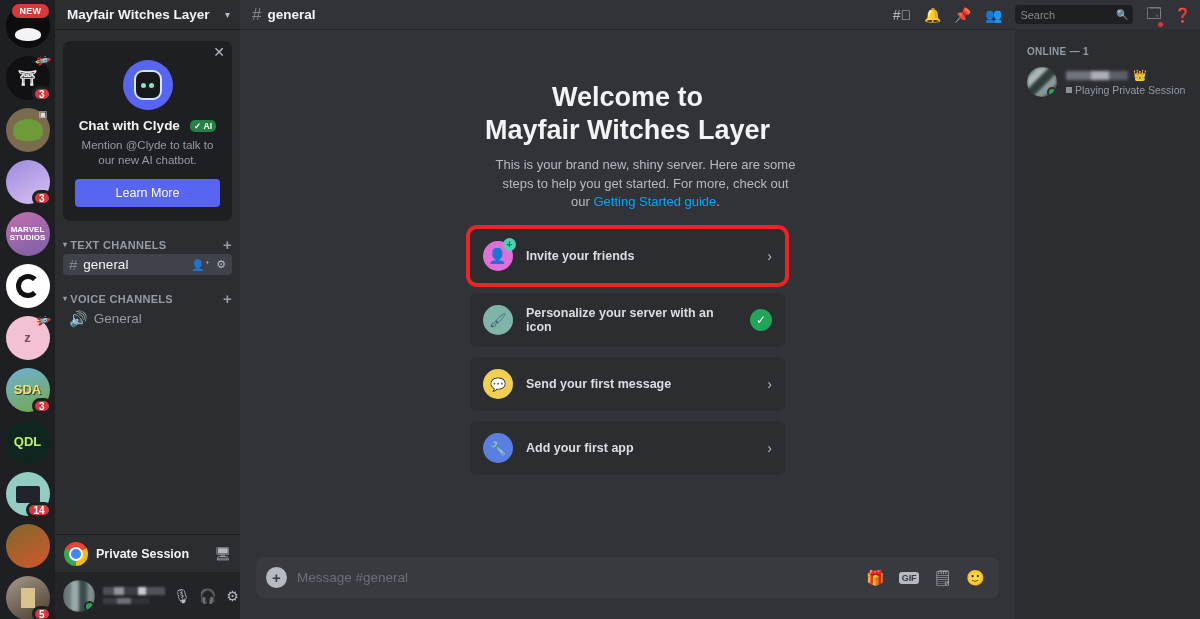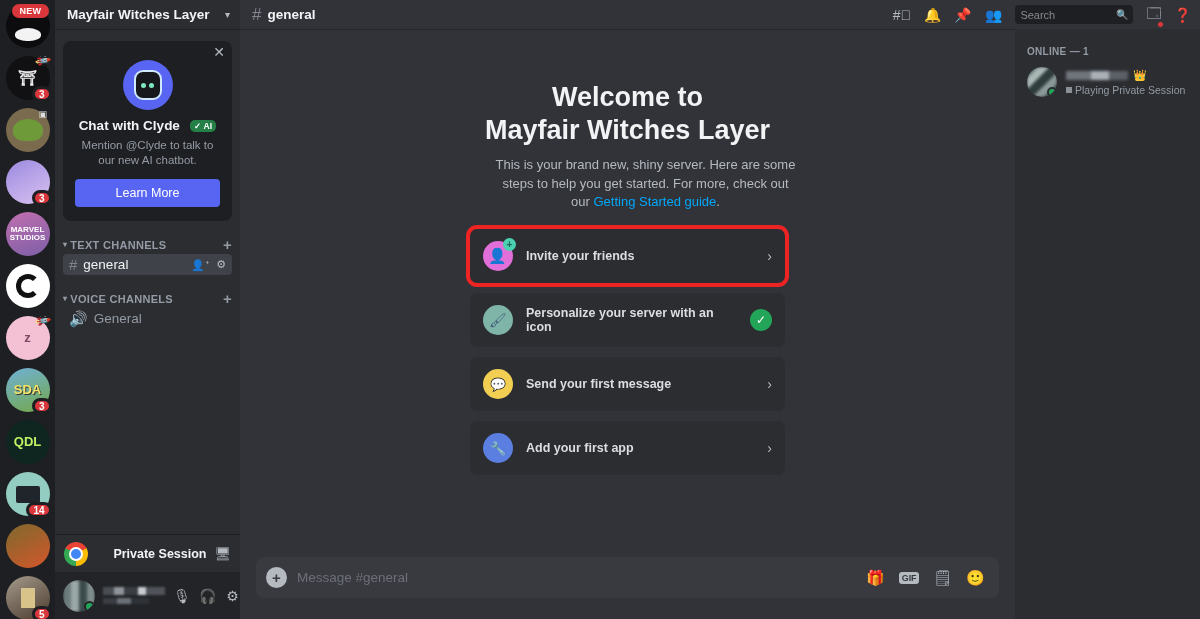--- a/index.html
+++ b/index.html
@@ -105,21 +105,20 @@
   .chan.active { background: #3f4248; color: #f2f3f5; }
   .chan .hash { font-size: 15px; color: #80848e; font-weight: 400; }
   .chan-name { flex: 1; white-space: nowrap; overflow: hidden; text-overflow: ellipsis; }
   .chan-act { display: flex; gap: 7px; color: #b5bac1; font-size: 11px; align-items: center; }
 
   
   .activity {
     display: flex; align-items: center; gap: 8px;
     height: 38px; padding: 0 9px; background: #2b2d31;
     border-top: 1px solid #1f2023;
-    text-align: right;
   }
   .chrome {
     width: 24px; height: 24px; border-radius: 50%; flex: 0 0 24px; position: relative;
     background: conic-gradient(from -60deg, #ea4335 0deg 120deg, #fbbc05 120deg 240deg, #34a853 240deg 360deg);
     display: flex; align-items: center; justify-content: center;
   }
   .chrome::after { content:""; width: 10px; height: 10px; border-radius: 50%; background: #4285f4; border: 2px solid #fff; }
   .activity-name { flex: 1; color: #f2f3f5; font-size: 12.5px; font-weight: bold; }
   .screen-ico { color: #b5bac1; font-size: 13px; }
 

